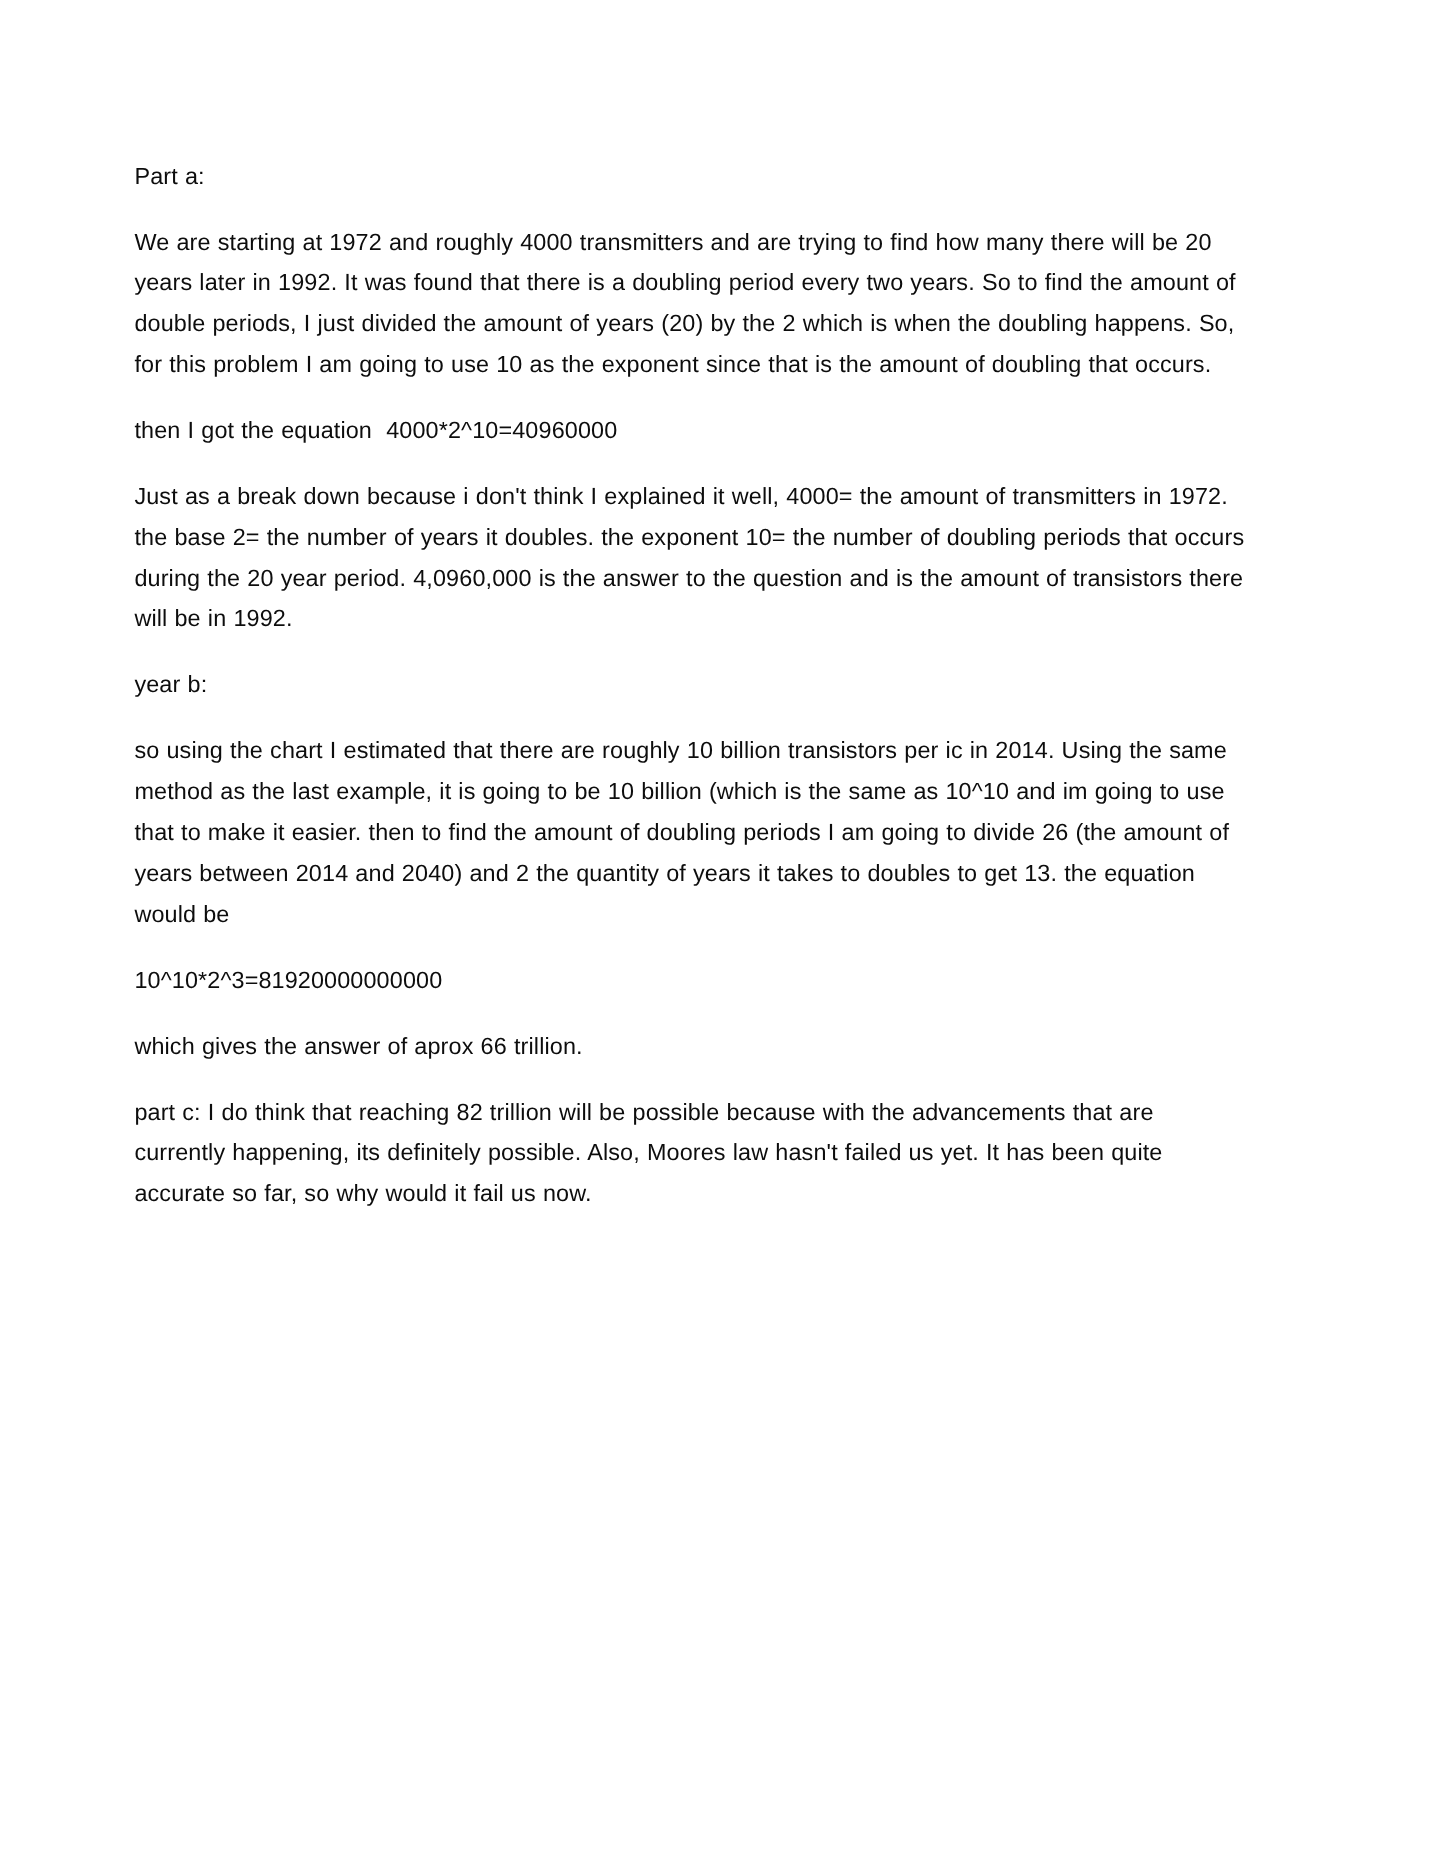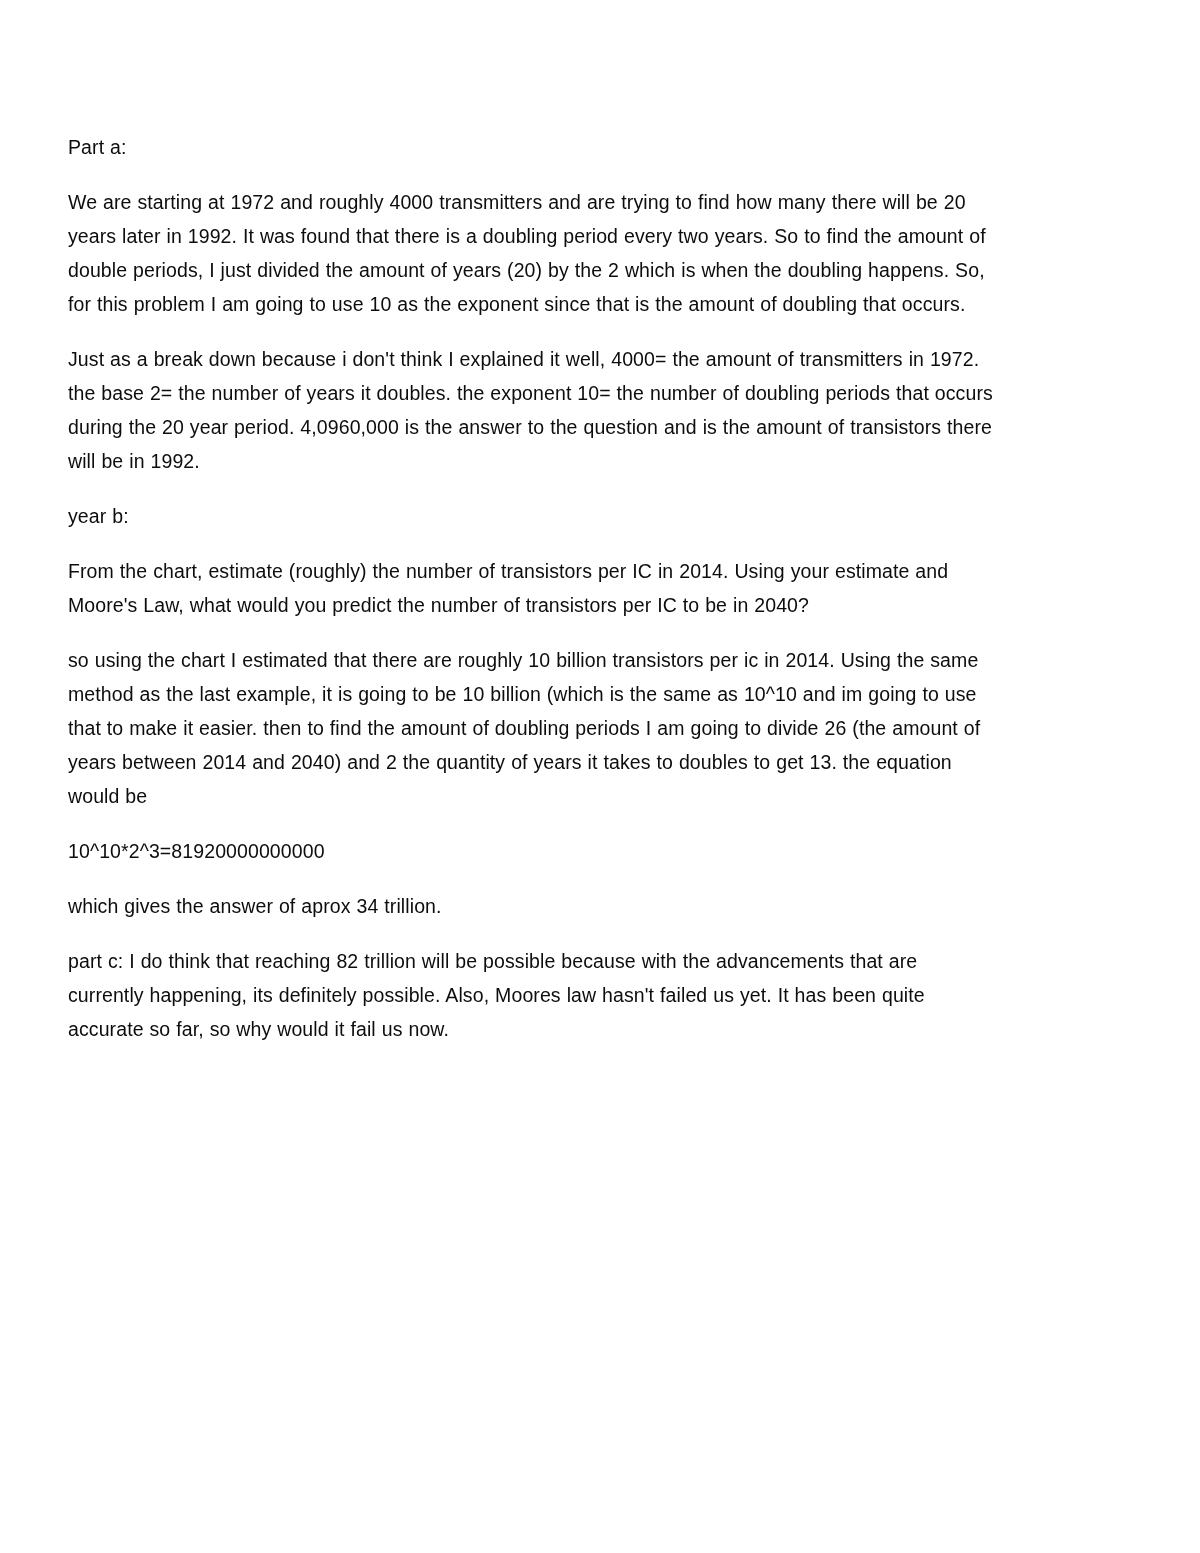--- a/index.html
+++ b/index.html
@@ -13,21 +13,21 @@
     font-family: "Liberation Sans", sans-serif;
     color: #000000;
     -webkit-font-smoothing: antialiased;
   }
   .page {
     position: relative;
     width: 1200px;
     height: 1553px;
     background: #ffffff;
     box-sizing: border-box;
-    padding: 130px 135px 0 68px;
+    padding: 130px 135px 0 112px;
   }
   .doc-body {
     width: 925px;
   }
   p.para {
     margin: 0 0 21px 0;
     font-size: 19.5px;
     line-height: 34px;
     letter-spacing: 0.1px;
     color: #0d0d0d;
@@ -40,21 +40,21 @@
     white-space: pre-wrap;
   }
 </style>
 </head>
 <body>
 
 <div class="page">
   <div class="doc-body">
     <p class="para">Part a:</p>
     <p class="para">We are starting at 1972 and roughly 4000 transmitters and are trying to find how many there will be 20 years later in 1992. It was found that there is a doubling period every two years. So to find the amount of double periods, I just divided the amount of years (20) by the 2 which is when the doubling happens. So, for this problem I am going to use 10 as the exponent since that is the amount of doubling that occurs.</p>
+    <p class="para eq">then I got the equation  4000*2^10=40960000</p>
     <p class="para">Just as a break down because i don't think I explained it well, 4000= the amount of transmitters in 1972. the base 2= the number of years it doubles. the exponent 10= the number of doubling periods that occurs during the 20 year period. 4,0960,000 is the answer to the question and is the amount of transistors there will be in 1992.</p>
     <p class="para">year b:</p>
-    <p class="para">From the chart, estimate (roughly) the number of transistors per IC in 2014. Using your estimate and Moore's Law, what would you predict the number of transistors per IC to be in 2040?</p>
     <p class="para">so using the chart I estimated that there are roughly 10 billion transistors per ic in 2014. Using the same method as the last example, it is going to be 10 billion (which is the same as 10^10 and im going to use that to make it easier. then to find the amount of doubling periods I am going to divide 26 (the amount of years between 2014 and 2040) and 2 the quantity of years it takes to doubles to get 13.  the equation would be</p>
     <p class="para eq">10^10*2^3=81920000000000</p>
-    <p class="para">which gives the answer of aprox 34 trillion.</p>
+    <p class="para">which gives the answer of aprox 66 trillion.</p>
     <p class="para">part c: I do think that reaching 82 trillion will be possible because with the advancements that are currently happening, its definitely possible. Also, Moores law hasn't failed us yet. It has been quite accurate so far, so why would it fail us now.</p>
   </div>
 </div>
 
 </body></html>

